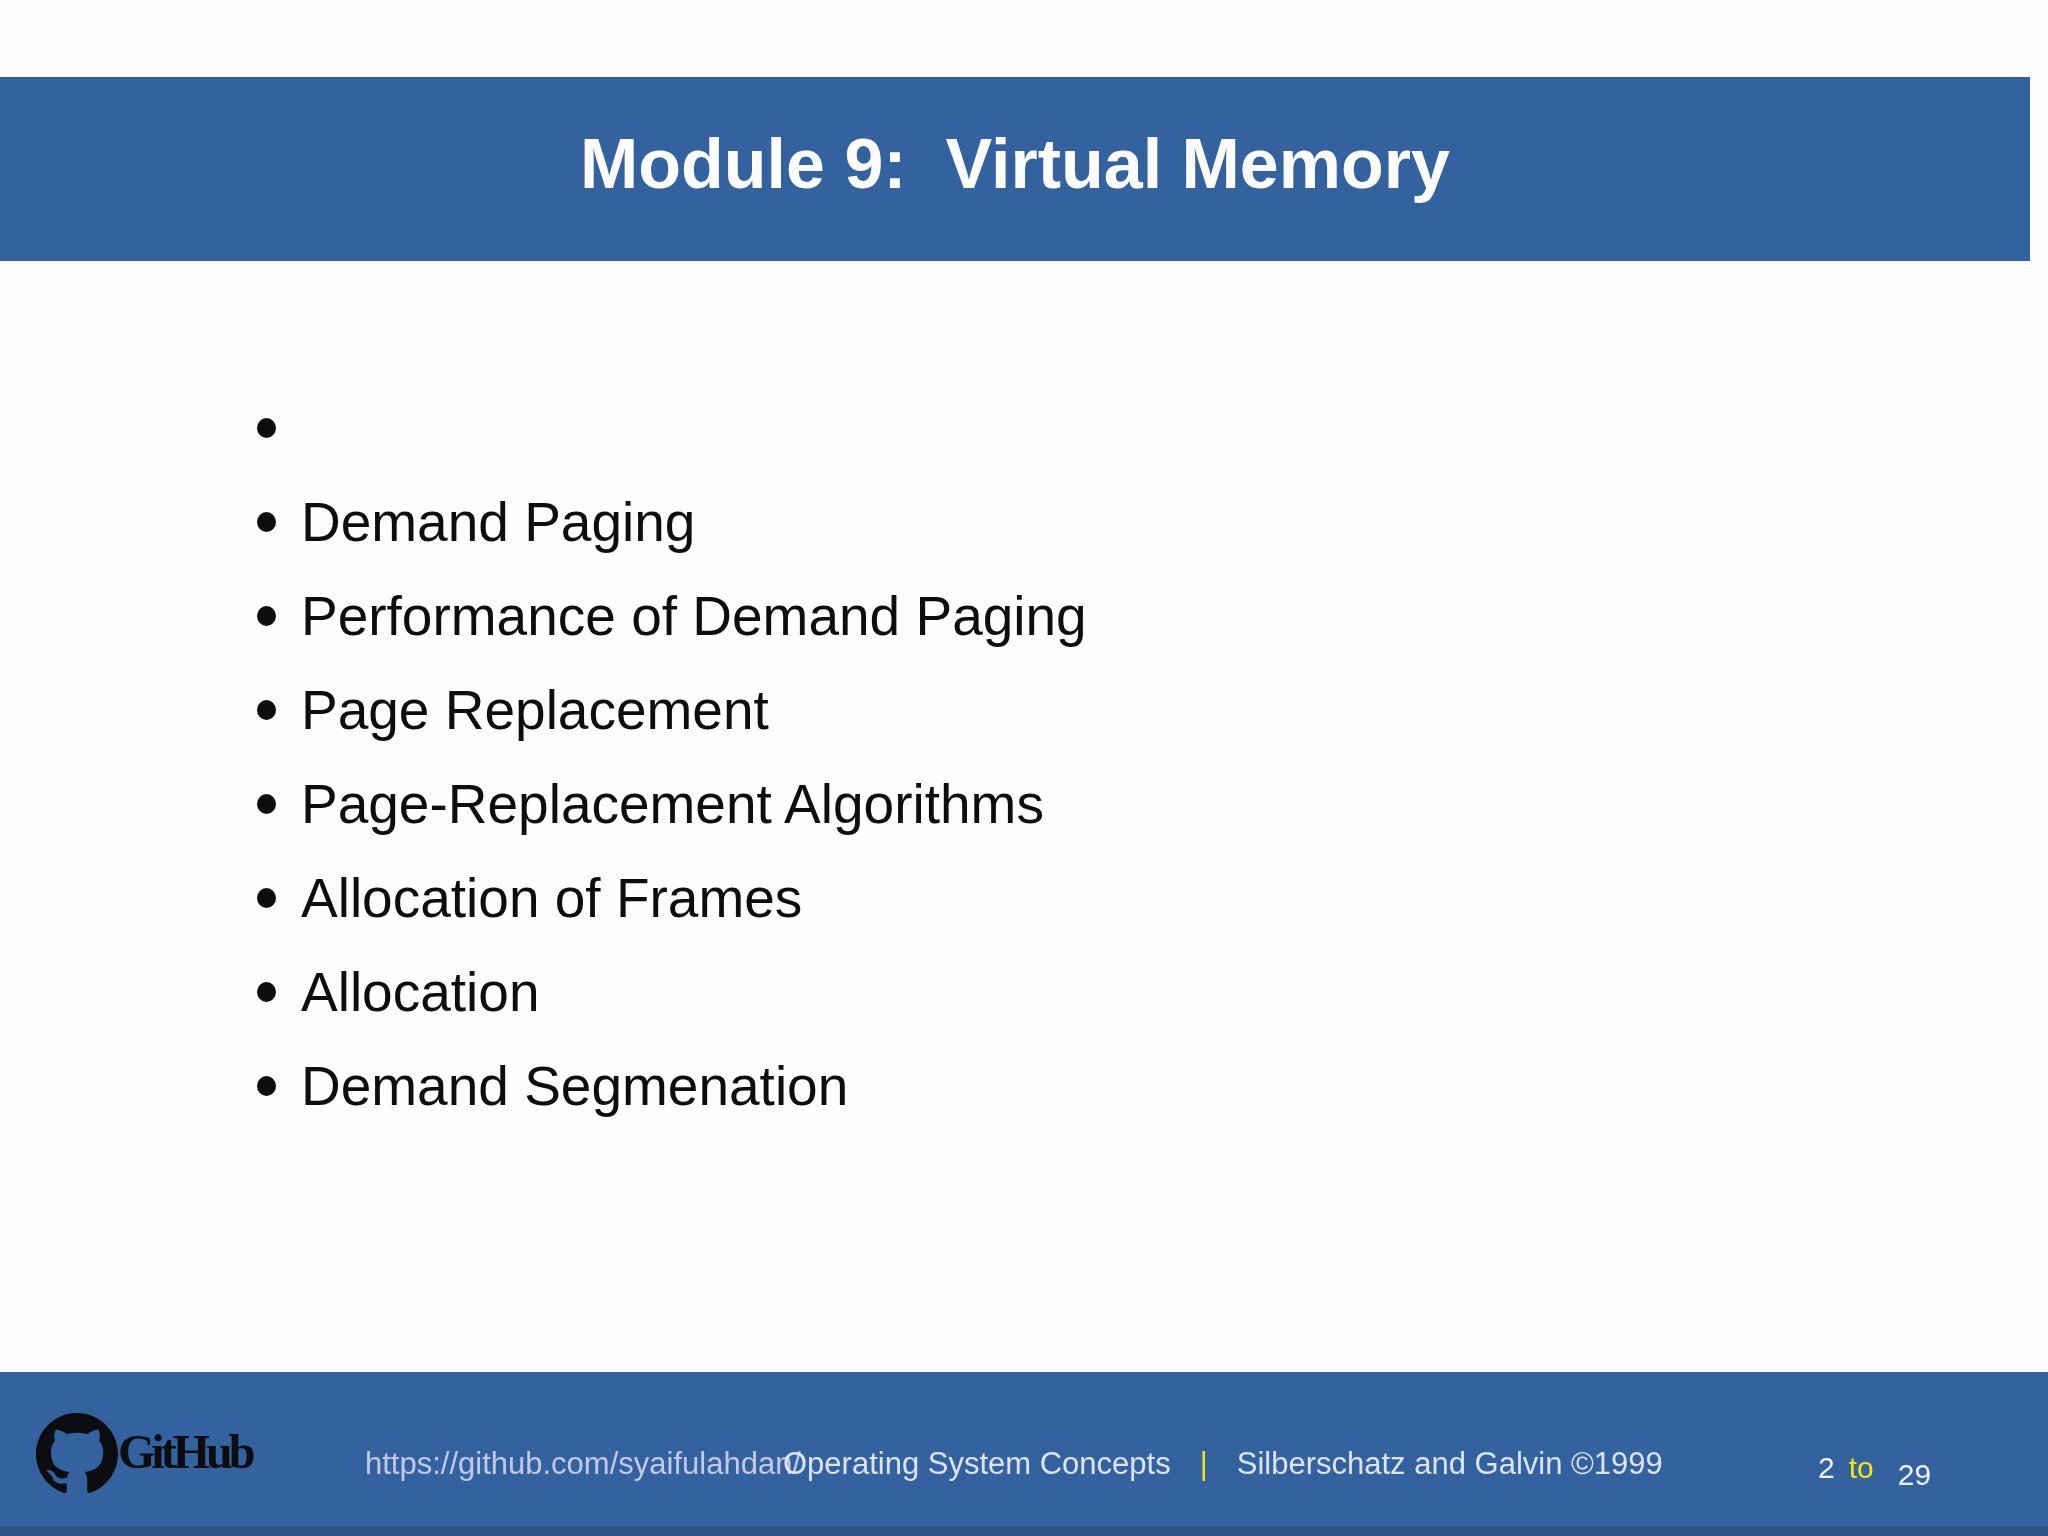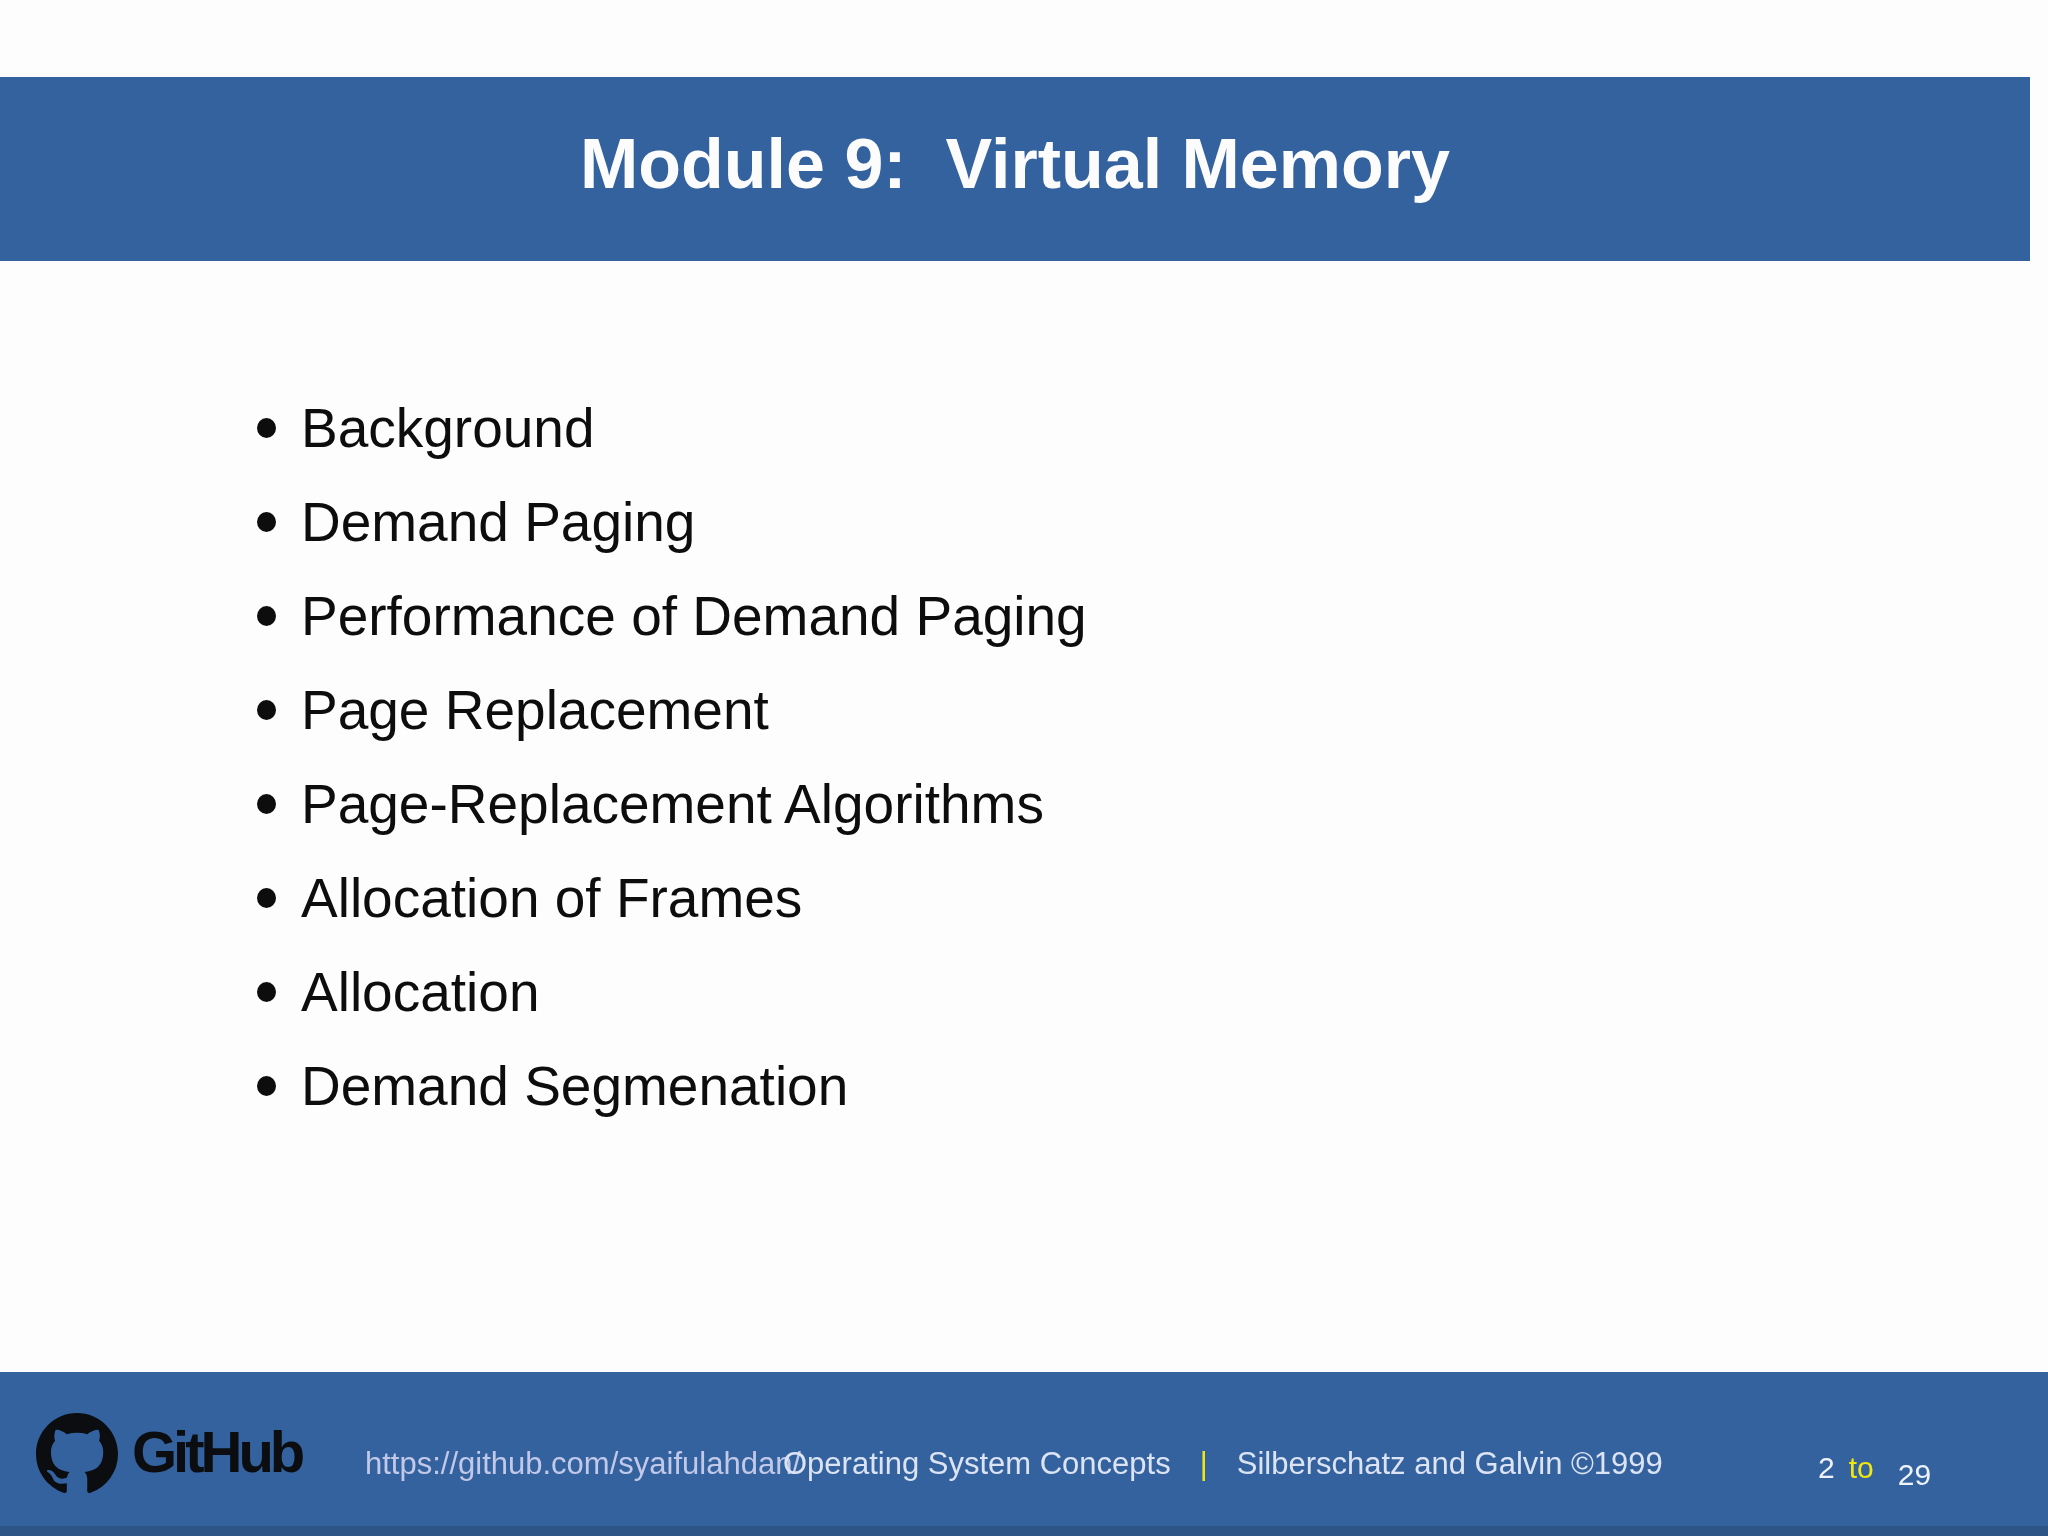--- a/index.html
+++ b/index.html
@@ -74,25 +74,25 @@
   }
   .github-logo {
     position: absolute;
     left: 36px; top: 38px;
     display: flex; align-items: center;
     height: 88px;
   }
   .octocat { width: 82px; height: 82px; display: block; }
   .github-wordmark {
     color: var(--logo_black, #0B0D10);
-    font-size: 58px;
+    font-size: 48px;
     font-weight: bold;
     letter-spacing: -4px;
-    margin-left: 14px;
     padding-bottom: 6px;
+    font-family: Liberation Serif, serif;
   }
   .footer-url {
     position: absolute;
     left: 365px; top: 74px;
     font-size: 31px;
     color: var(--url_lavender, #C2C9E8);
     text-decoration: none;
     white-space: pre;
   }
   .footer-credit {
@@ -121,21 +121,20 @@
 
 <div class="slide">
 
   <div class="title-bar">
     <div class="slide-title">Module 9:  Virtual Memory</div>
   </div>
 
   <ul class="topics">
     <li class="topic-row">
       <span class="bullet-dot"></span>
-      <span class="topic-label">Background</span>
     </li>
     <li class="topic-row">
       <span class="bullet-dot"></span>
       <span class="topic-label">Demand Paging</span>
     </li>
     <li class="topic-row">
       <span class="bullet-dot"></span>
       <span class="topic-label">Performance of Demand Paging</span>
     </li>
     <li class="topic-row">

